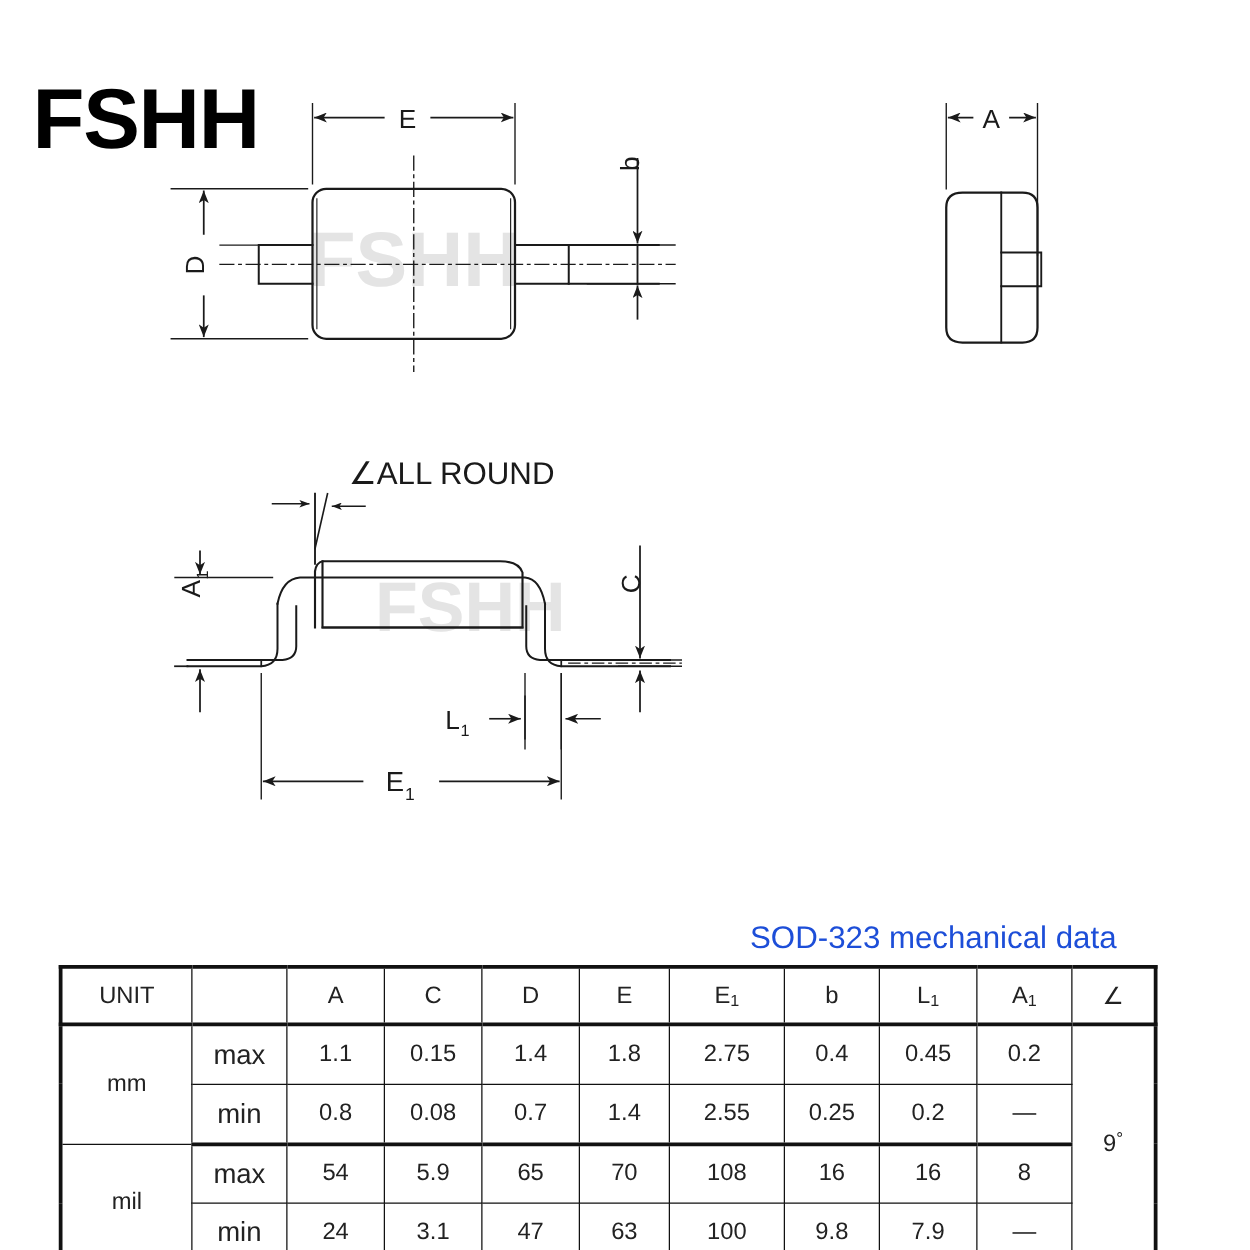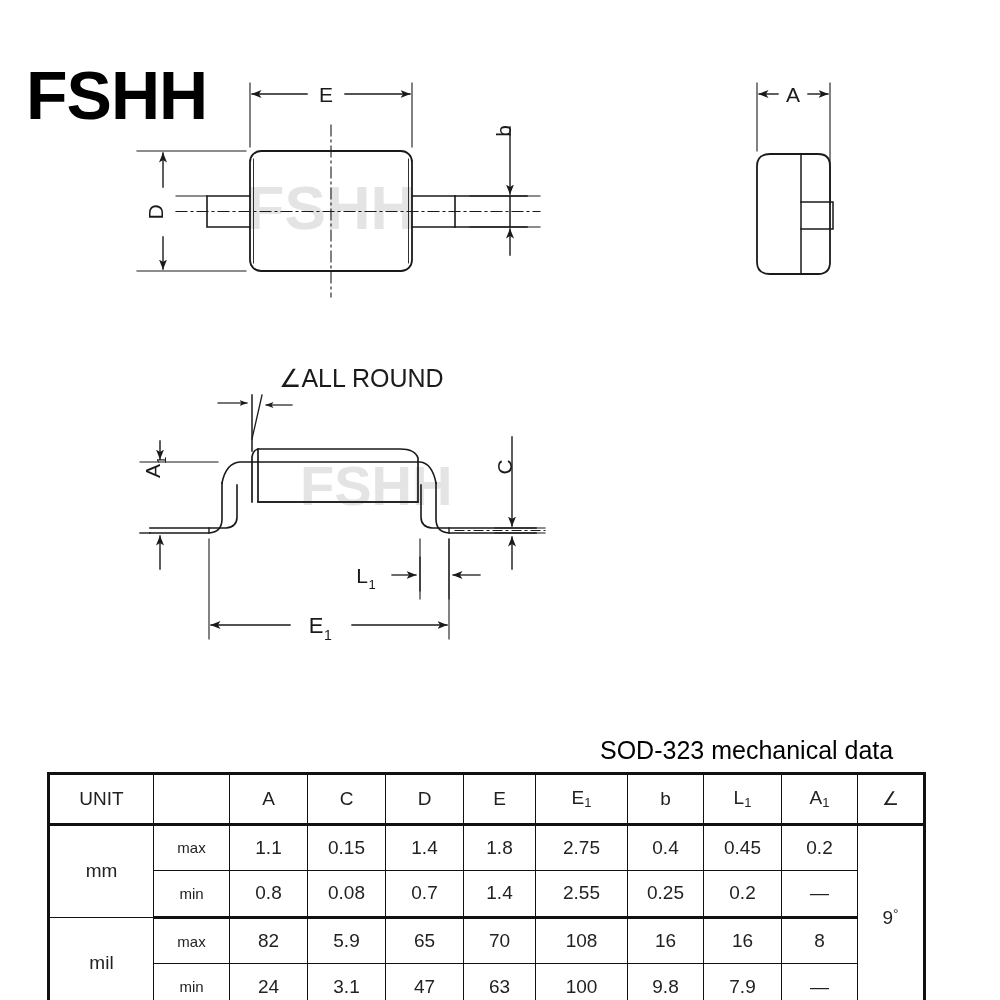--- a/index.html
+++ b/index.html
@@ -46,21 +46,21 @@
     z-index: 10;
   }
 
   
   #table-title {
     position: absolute;
     left: 600px;
     top: 697px;
     font-size: 25px;
     letter-spacing: 0px;
-    color: #000000;
+    color: #1d4ed8;
     white-space: nowrap;
     z-index: 30;
   }
 
   
   #spec-table-wrap {
     position: absolute;
     left: 47px;
     top: 733px;
     width: 876px;
@@ -84,21 +84,21 @@
     padding: 0;
     font-family: "Liberation Sans", sans-serif;
   }
   table.spec .outer-top { border-top-width: 3px; }
   table.spec .outer-bot { border-bottom-width: 3px; }
   table.spec .outer-left { border-left-width: 3px; }
   table.spec .outer-right { border-right-width: 3px; }
   table.spec .hdr-row td { border-bottom-width: 3px; }
   table.spec .unit-cell { font-size: 19px; }
   table.spec .grp-end td { border-bottom-width: 3px; text-align: center; }
-  table.spec .minmax { font-size: 15px; }
+  table.spec .minmax { font-size: 22px; }
   .sub {
     font-size: 0.68em;
     vertical-align: -0.22em;
     letter-spacing: 0;
   }
   .deg { font-size: 0.72em; vertical-align: 0.45em; }
   .angle-cell { font-size: 23px; }
 
   
 </style>
@@ -313,21 +313,21 @@
             <td>0.7</td>
             <td>1.4</td>
             <td>2.55</td>
             <td>0.25</td>
             <td>0.2</td>
             <td>—</td>
           </tr>
           <tr>
             <td class="unit-cell outer-left outer-bot" rowspan="2">mil</td>
             <td class="minmax">max</td>
-            <td>82</td>
+            <td>54</td>
             <td>5.9</td>
             <td>65</td>
             <td>70</td>
             <td>108</td>
             <td>16</td>
             <td>16</td>
             <td>8</td>
           </tr>
           <tr class="grp-end">
             <td class="minmax outer-bot">min</td>

